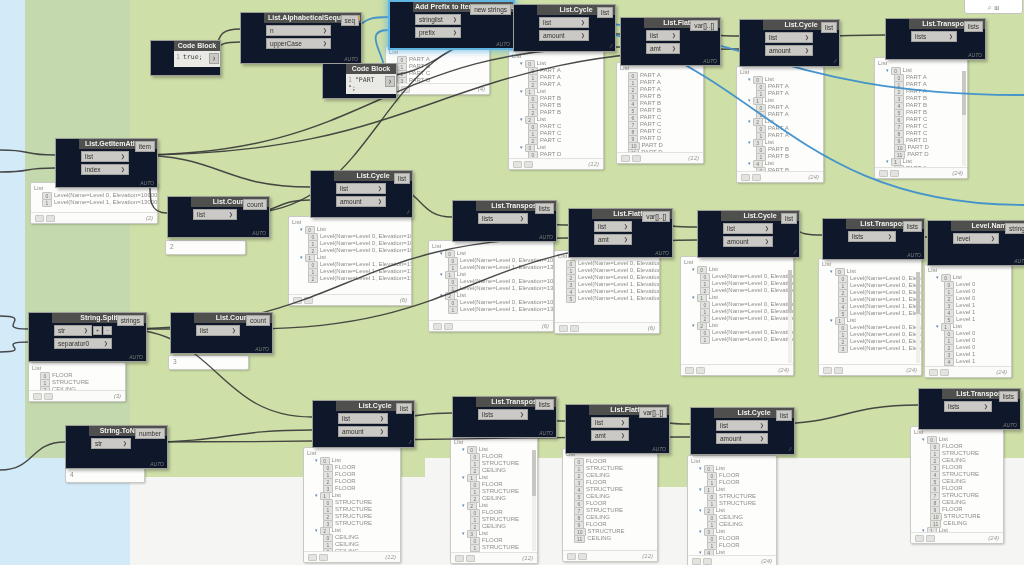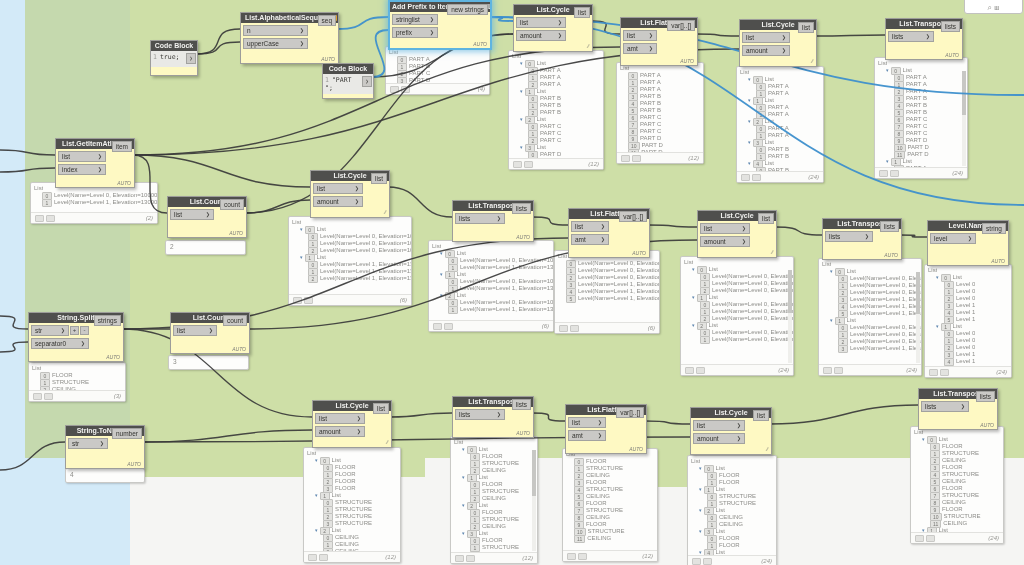--- a/index.html
+++ b/index.html
@@ -13,21 +13,21 @@
   #bg-patch1{left:130px;top:458px;width:295px;height:19px;background:#cedfa7;}
   #bg-patch2{left:612px;top:458px;width:121px;height:29px;background:#cedfa7;}
   
   #bubbles,#nodes{position:absolute;left:0;top:0;width:1024px;height:565px;}
   #wiresvg{position:absolute;left:0;top:0;z-index:3;pointer-events:none;}
   #bubbles{z-index:2;}
   #nodes{z-index:4;pointer-events:none;}
   .wire{fill:none;stroke:#39393a;stroke-width:1.4px;opacity:.92;pointer-events:stroke;}
   .wire.sel{stroke:#3d8fcc;stroke-width:1.8px;opacity:.95;}
   
-  .node{position:absolute;background:#fef9c3;border:1px solid #9d9d9a;box-shadow:1.5px 2px 3px rgba(0,0,0,.28);pointer-events:auto;}
+  .node{position:absolute;background:#0f172a;border:1px solid #9d9d9a;box-shadow:1.5px 2px 3px rgba(0,0,0,.28);pointer-events:auto;padding-left:23px;}
   .node.selected{border:2px solid #5fb4e0;box-shadow:0 0 6px 2px rgba(95,180,224,.65);}
   .hdr{background:#4f4f4d;color:#f1f1ef;font-size:7px;font-weight:bold;text-align:center;height:10px;line-height:10px;padding:0 2px;white-space:nowrap;overflow:hidden;position:relative;}
   .badge{position:absolute;right:1px;top:2px;width:14px;height:6px;background:#dd9f33;border-radius:1px;}
   .body{position:relative;}
   .inwrap{display:flex;align-items:center;margin:2px 2px 1px 2px;gap:1px;}
   .inchip{flex:1;background:#cac9c6;border:1px solid #a2a29f;height:9px;line-height:9px;font-size:6.5px;color:#33332f;padding:0 3px;display:flex;justify-content:space-between;align-items:center;white-space:nowrap;overflow:hidden;}
   .chev{font-size:5px;color:#4a4a46;}
   .pm{width:7px;height:7px;background:#cac9c6;border:1px solid #a2a29f;font-size:6px;line-height:6px;text-align:center;color:#444;}
   .outchip{position:absolute;background:#cac9c6;border:1px solid #a2a29f;height:9px;line-height:9px;font-size:6.5px;color:#33332f;padding:0 3px;white-space:nowrap;}
   .lacing{position:absolute;right:3px;bottom:1px;font-size:5px;color:#7c7c78;font-style:italic;}

